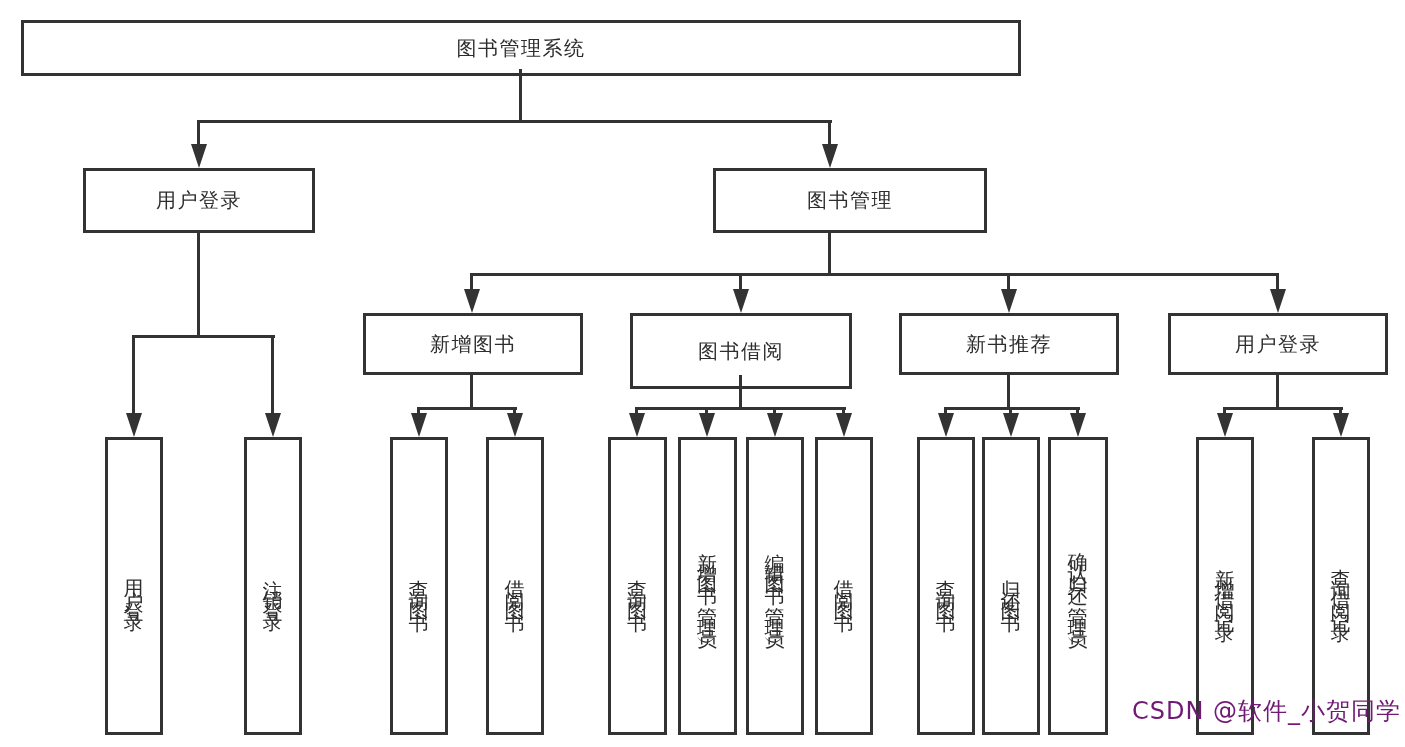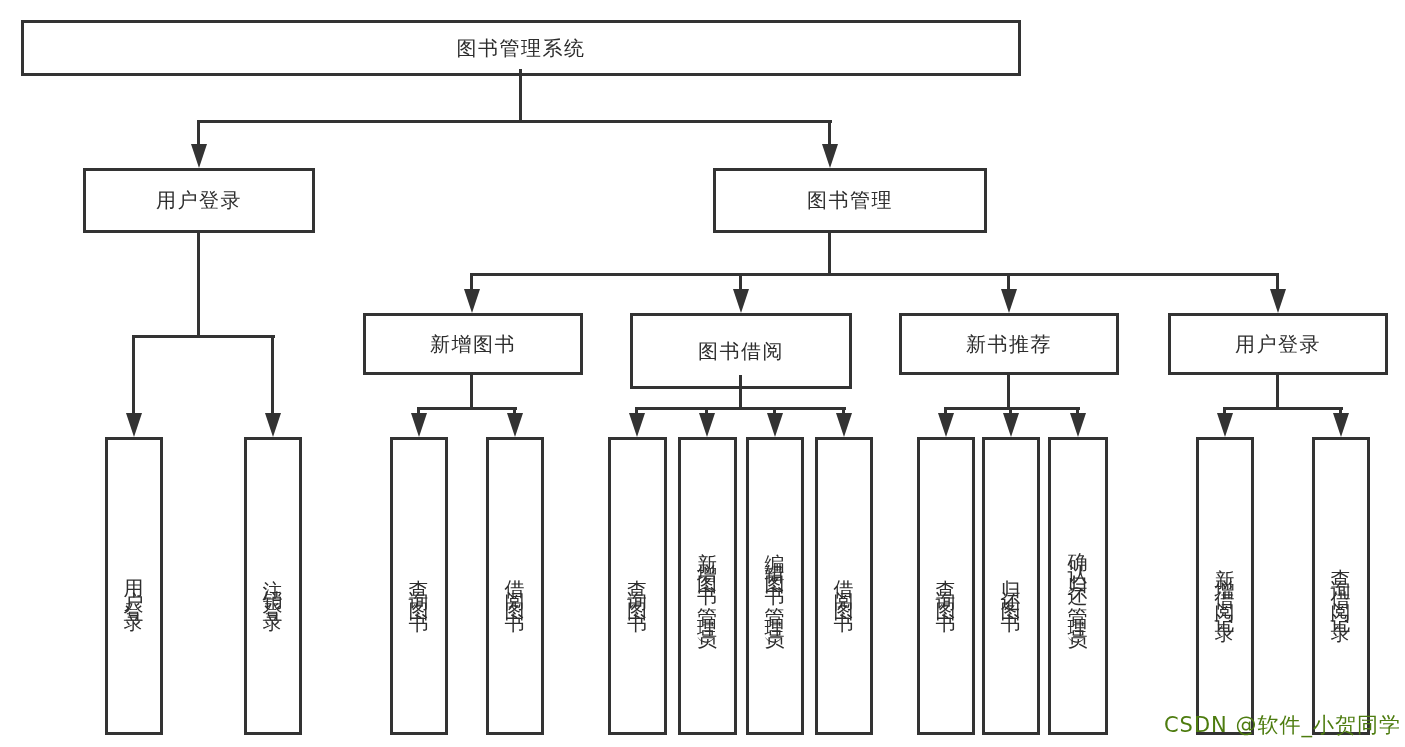--- a/index.html
+++ b/index.html
@@ -17,22 +17,22 @@
     writing-mode:vertical-rl; text-orientation:mixed;
     font-size:20px; letter-spacing:11px; line-height:1.1;
   }
   .line { position:absolute; background:#333333; }
   .arrow {
     position:absolute; width:0; height:0;
     border-left:8px solid transparent; border-right:8px solid transparent;
     border-top:24px solid #333333;
   }
   .watermark {
-    position:absolute; right:4px; bottom:8px; z-index:5;
-    font-size:21px; color:#4d7c0f; letter-spacing:1px; white-space:nowrap;
+    position:absolute; right:4px; bottom:20px; z-index:5;
+    font-size:24px; color:#701a75; letter-spacing:1px; white-space:nowrap;
   }
 </style>
 </head>
 <body>
 
 <div class="canvas">
 
   <div class="box hlabel" style="left:21px;top:20px;width:1000px;height:56px">
     <span>图书管理系统</span>
   </div>

